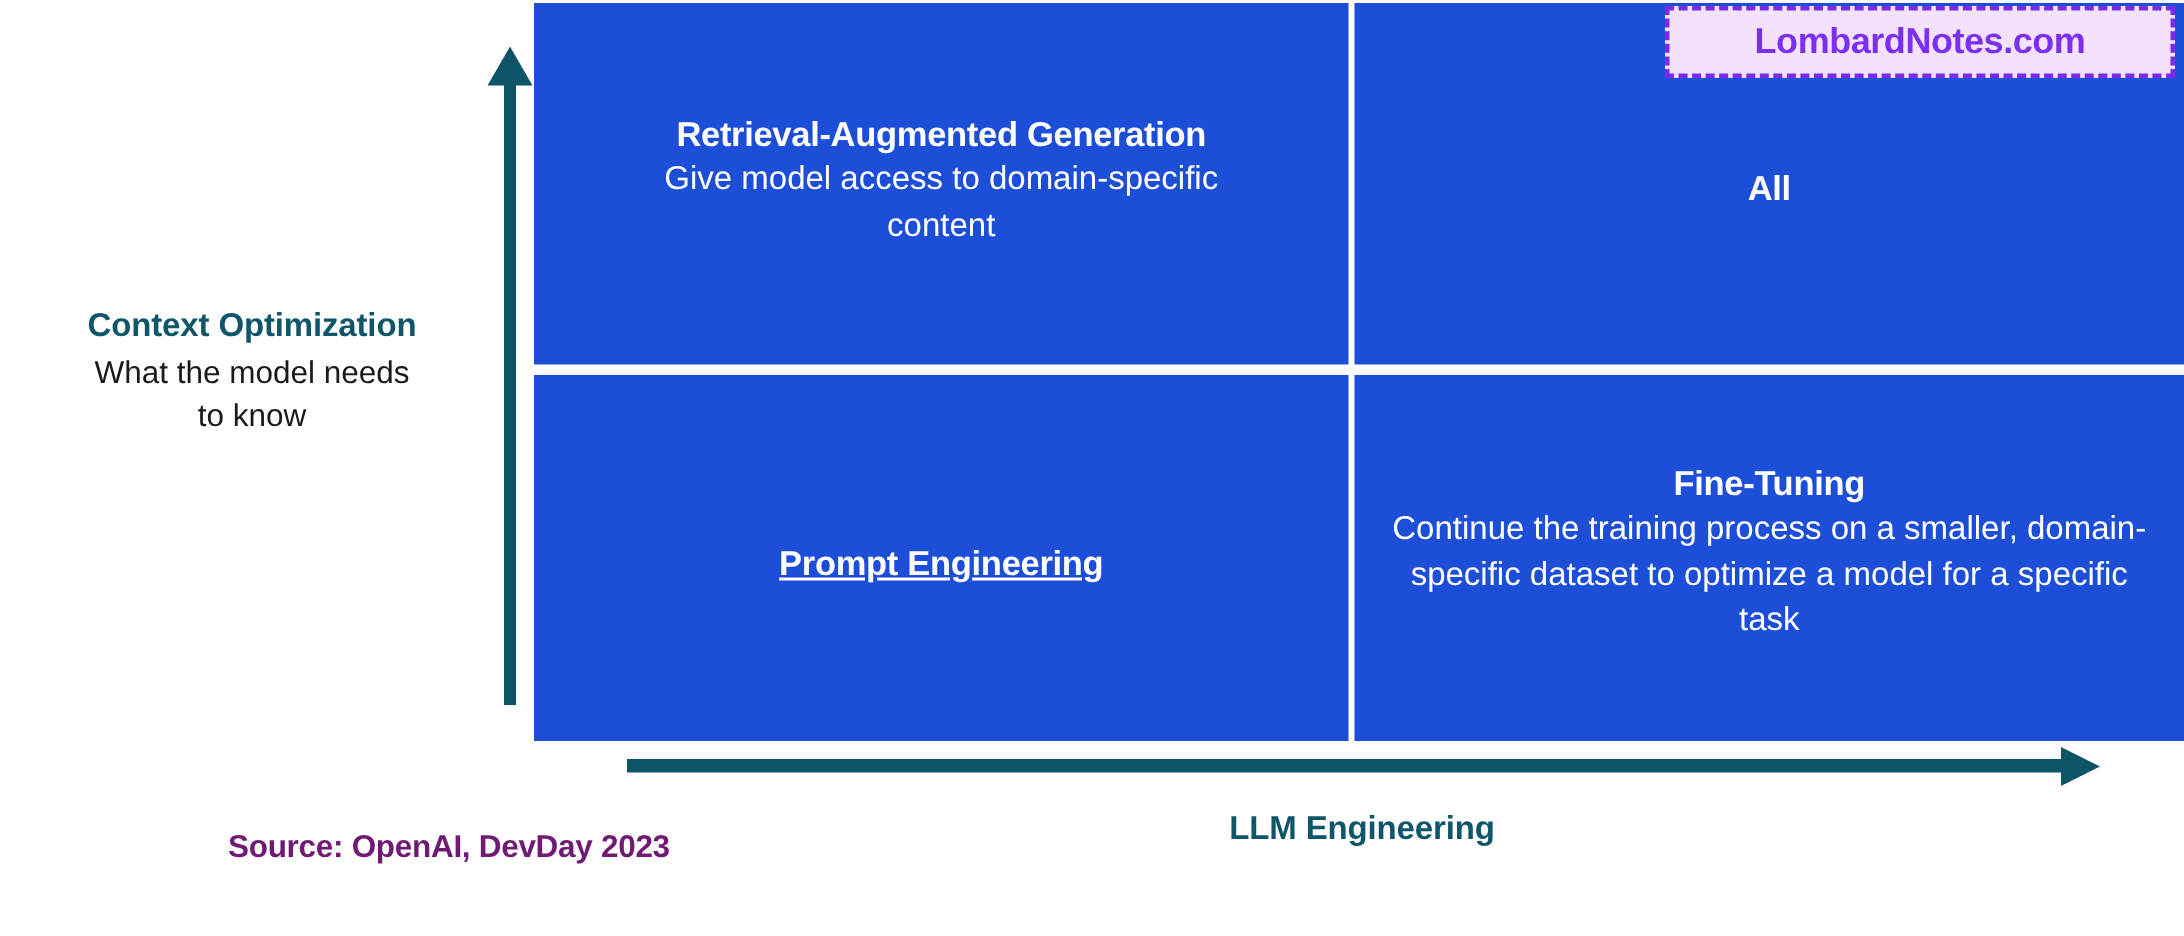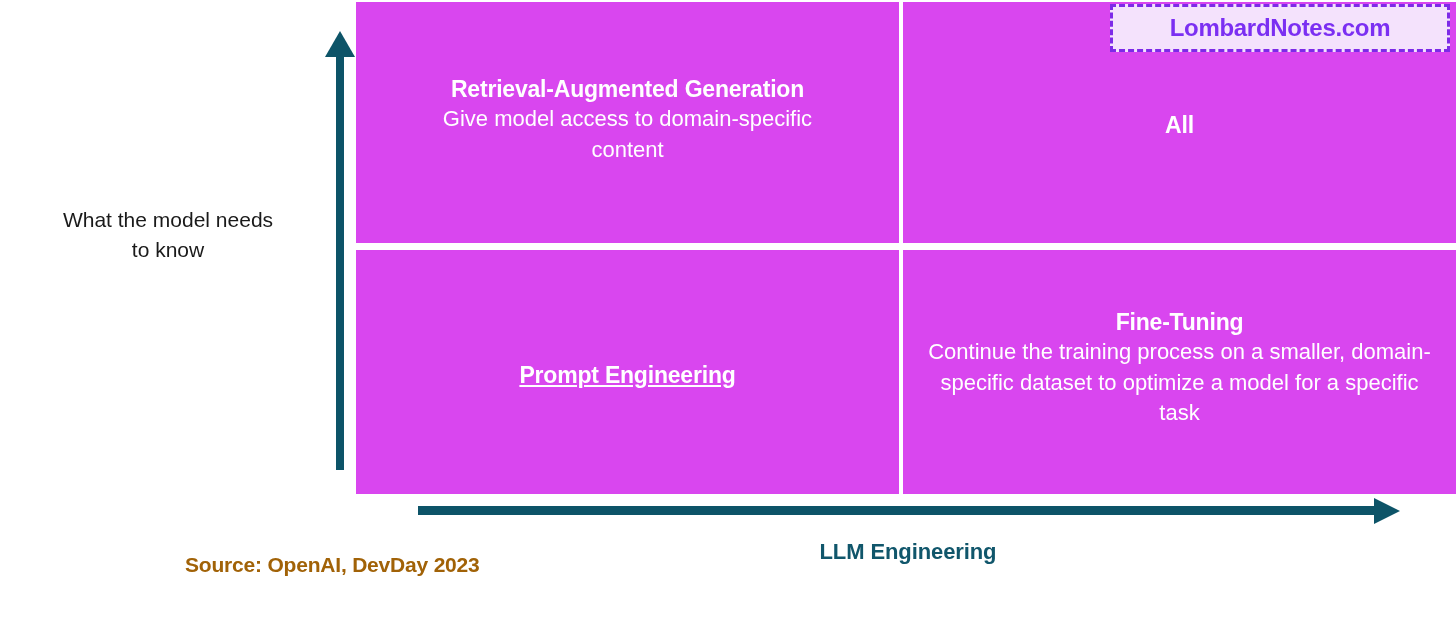--- a/index.html
+++ b/index.html
@@ -14,21 +14,21 @@
     position: relative;
     width: 1456px;
     height: 624px;
     background: #ffffff;
     overflow: hidden;
   }
 
   
   .quad {
     position: absolute;
-    background: #d946ef;
+    background: #1d4ed8;
     color: #ffffff;
     display: flex;
     flex-direction: column;
     align-items: center;
     justify-content: flex-start;
     box-sizing: border-box;
     text-align: center;
   }
   .quad-title {
     font-weight: bold;
@@ -119,23 +119,22 @@
   }
   #x-axis-caption .cap-sub { margin-top: 3px; }
 
   
   #source-note {
     position: absolute;
     left: 152px;
     top: 553px;
     font-size: 21px;
     font-weight: bold;
-    color: #a16207;
+    color: #701a75;
     letter-spacing: -0.2px;
-    margin-left: 33px;
   }
 
   
   #watermark {
     position: absolute;
     left: 1110px;
     top: 4px;
     width: 340px;
     height: 48px;
     background: #F4E2FC;
@@ -175,20 +174,21 @@
     <div class="quad-desc">Continue the training process on a smaller, domain-specific dataset to optimize a model for a specific task</div>
   </div>
 
   <div class="axis-line" id="y-axis-shaft"></div>
   <div id="y-axis-head"></div>
 
   <div class="axis-line" id="x-axis-shaft"></div>
   <div id="x-axis-head"></div>
 
   <div class="axis-caption" id="y-axis-caption">
+    <div class="cap-title">Context Optimization</div>
     <div class="cap-sub">What the model needs to know</div>
   </div>
 
   <div class="axis-caption" id="x-axis-caption">
     <div class="cap-title">LLM Engineering</div>
   </div>
 
   <div id="source-note">Source: OpenAI, DevDay 2023</div>
 
   <div id="watermark">

